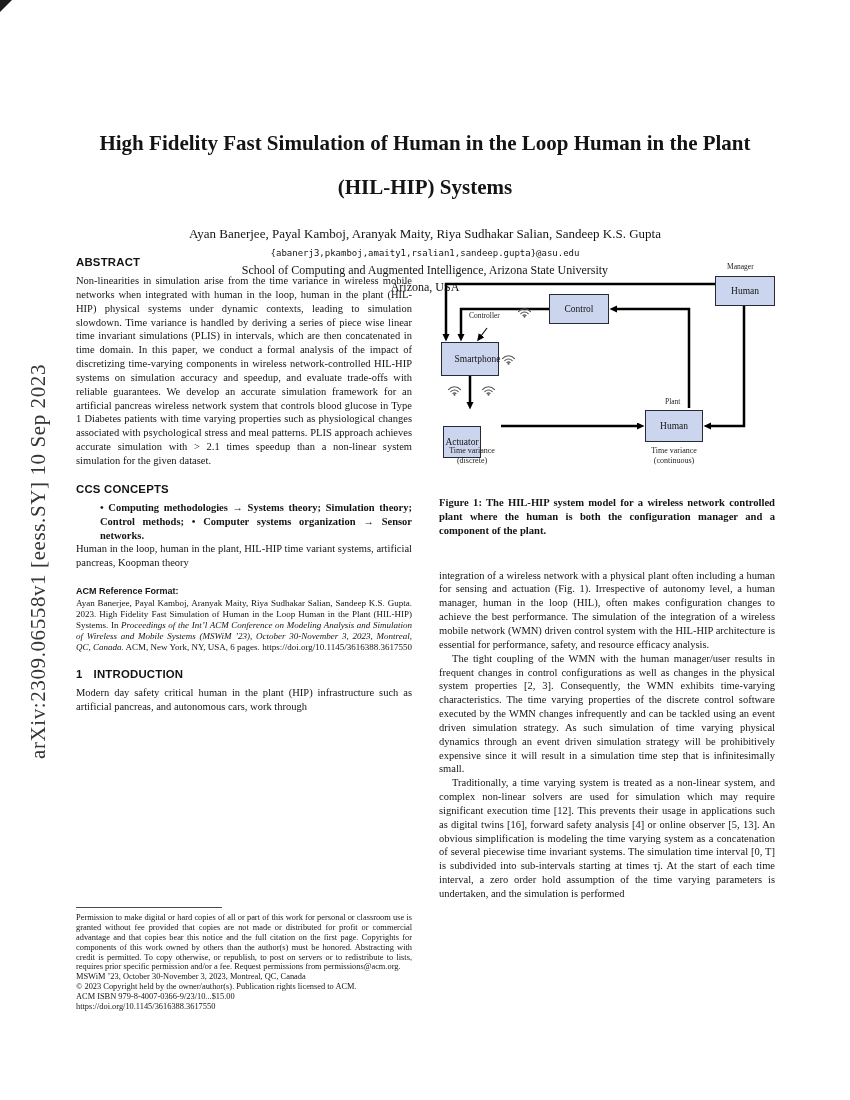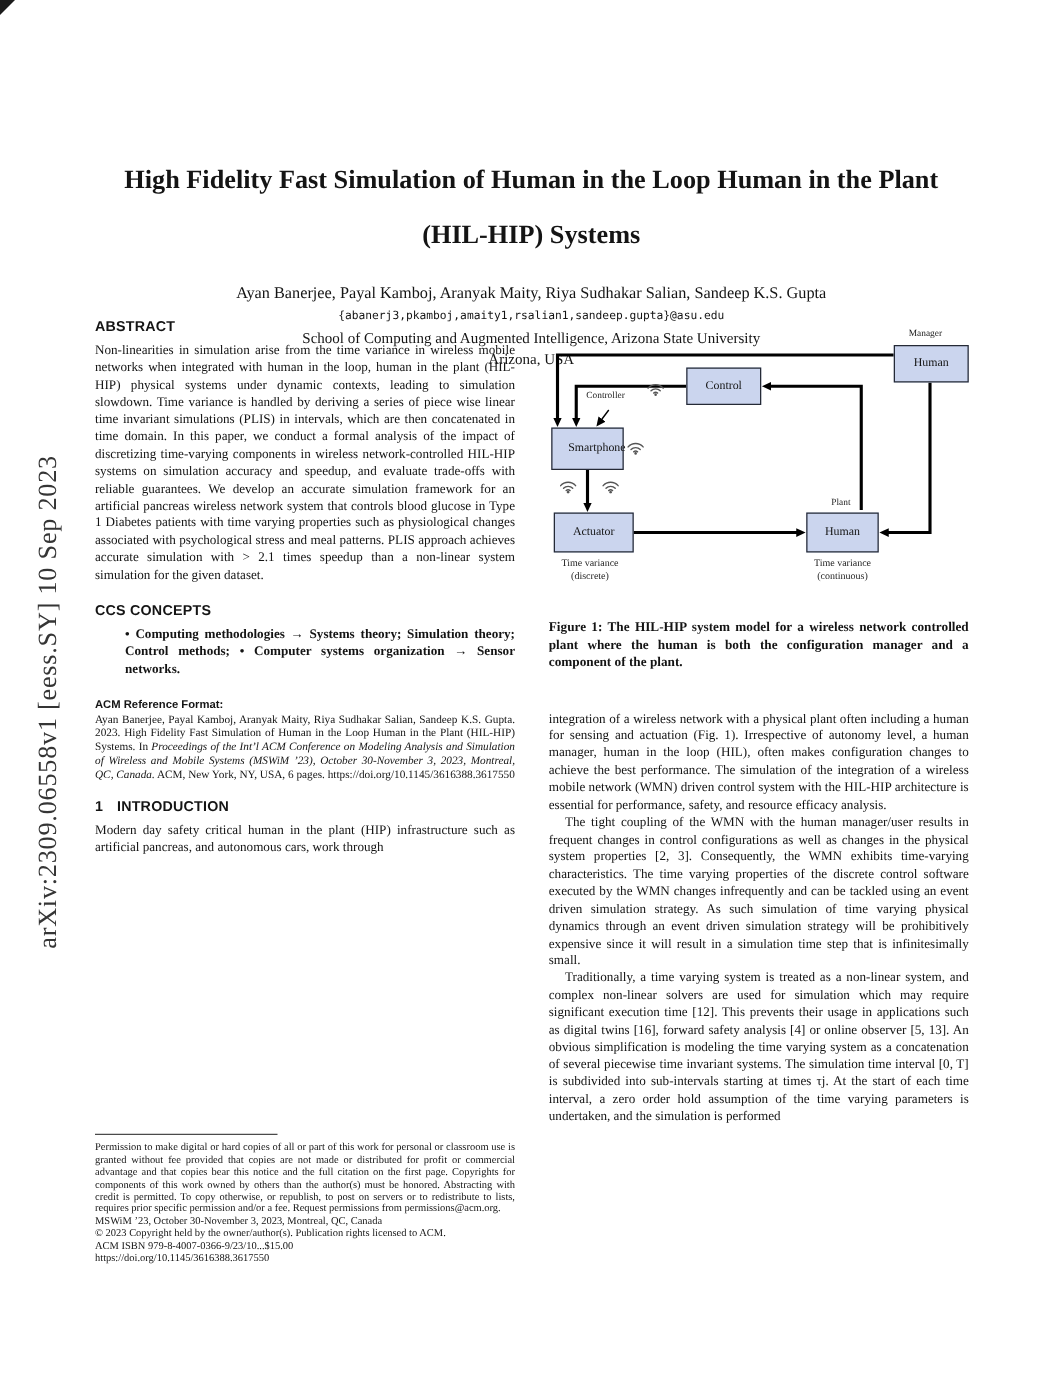--- a/index.html
+++ b/index.html
@@ -51,21 +51,21 @@
   .arrows { position:absolute; left:0; top:0; }
   .wire { fill:none; stroke:#000; stroke-width:2.5; }
   .wire-thin { fill:none; stroke:#000; stroke-width:1.1; }
   .dbox {
     position:absolute; background:#cbd5ee; border:1.2px solid #252a36; box-sizing:border-box;
     display:flex; align-items:center; justify-content:center; font-weight:normal; font-size:9.5px;
   }
   .b-human-manager { left:276px; top:18px;  width:60px; height:30px; }
   .b-sensor        { left:110px; top:36px;  width:60px; height:30px; }
   .b-smartphone    { left:2px;   top:84px;  width:58px; height:34px;padding-left:15px; }
-  .b-actuator      { left:4px;   top:152px; width:64px; height:32px; }
+  .b-actuator      { left:4px;   top:168px; width:38px; height:32px; }
   .b-human-plant   { left:206px; top:152px; width:58px; height:32px; }
   .dlabel { position:absolute; font-size:7.5px; color:#222; }
   .l-manager    { left:288px; top:4px; }
   .l-controller { left:30px;  top:53px;text-align:right; }
   .l-plant      { left:226px; top:139px; }
   .tv-label { position:absolute; top:188px; width:78px; text-align:center; font-size:8px; line-height:1.25; white-space:pre-line; color:#222; }
   .l-tv-discrete   { left:-6px; }
   .l-tv-continuous { left:196px; }
   .wifi { position:absolute; width:15px; height:12px; }
   .wifi svg path { stroke:#555; stroke-width:1.2; fill:none; stroke-linecap:round; }
@@ -94,20 +94,21 @@
 
   <div class="columns">
 
     <div class="col">
       <h2 class="sec-heading first">ABSTRACT</h2>
       <p class="body-p">Non-linearities in simulation arise from the time variance in wireless mobile networks when integrated with human in the loop, human in the plant (HIL-HIP) physical systems under dynamic contexts, leading to simulation slowdown. Time variance is handled by deriving a series of piece wise linear time invariant simulations (PLIS) in intervals, which are then concatenated in time domain. In this paper, we conduct a formal analysis of the impact of discretizing time-varying components in wireless network-controlled HIL-HIP systems on simulation accuracy and speedup, and evaluate trade-offs with reliable guarantees. We develop an accurate simulation framework for an artificial pancreas wireless network system that controls blood glucose in Type 1 Diabetes patients with time varying properties such as physiological changes associated with psychological stress and meal patterns. PLIS approach achieves accurate simulation with &gt; 2.1 times speedup than a non-linear system simulation for the given dataset.</p>
 
       <h2 class="sec-heading">CCS CONCEPTS</h2>
       <p class="body-p bold-p">• Computing methodologies → Systems theory; Simulation theory; Control methods; • Computer systems organization → Sensor networks.</p>
 
+      <p class="body-p">Human in the loop, human in the plant, HIL-HIP time variant systems, artificial pancreas, Koopman theory</p>
 
       <div class="acm-ref">
         <div class="acm-ref-heading">ACM Reference Format:</div>
         <p class="acm-ref-text">
           <span>Ayan Banerjee, Payal Kamboj, Aranyak Maity, Riya Sudhakar Salian, Sandeep K.S. Gupta. 2023. High Fidelity Fast Simulation of Human in the Loop Human in the Plant (HIL-HIP) Systems. In </span><i>Proceedings of the Int’l ACM Conference on Modeling Analysis and Simulation of Wireless and Mobile Systems (MSWiM ’23), October 30-November 3, 2023, Montreal, QC, Canada.</i><span> ACM, New York, NY, USA, 6 pages. </span><span>https://doi.org/10.1145/3616388.3617550</span>
         </p>
       </div>
 
       <h2 class="sec-heading"><span class="sec-num">1</span><span>INTRODUCTION</span></h2>
       <p class="body-p">Modern day safety critical human in the plant (HIP) infrastructure such as artificial pancreas, and autonomous cars, work through</p>

